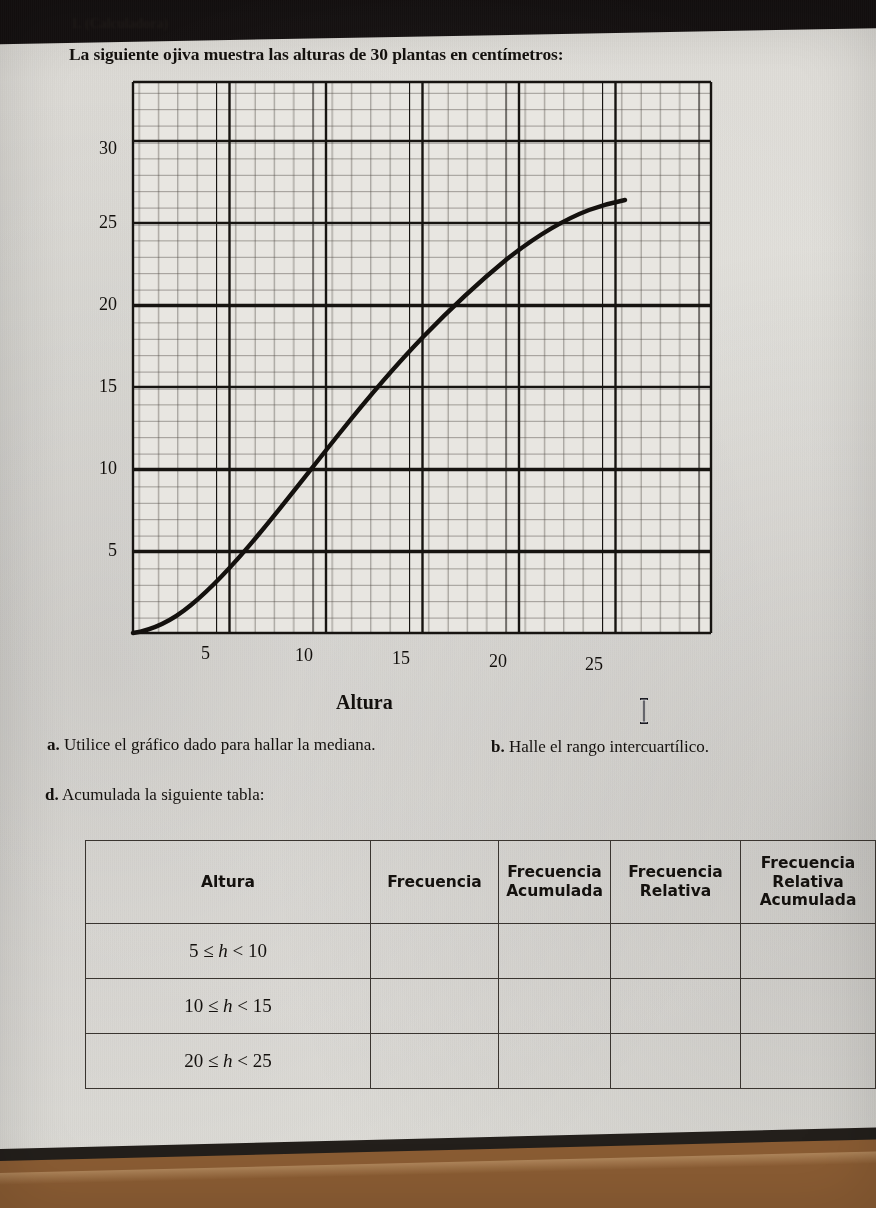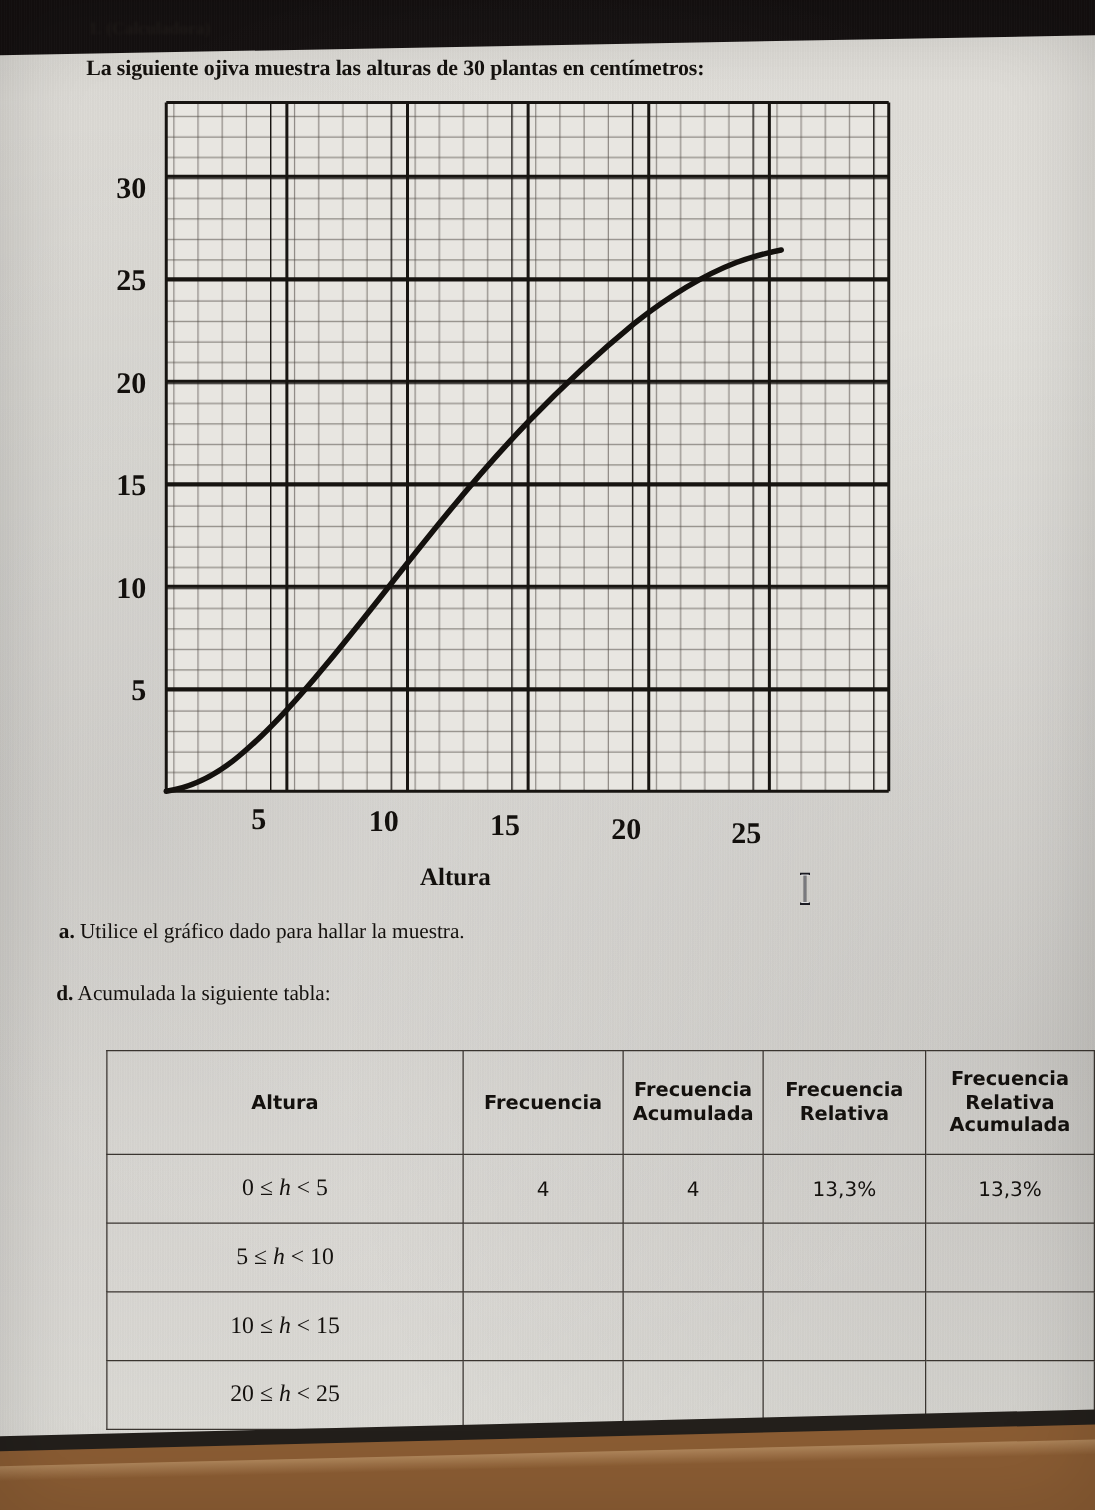--- a/index.html
+++ b/index.html
@@ -71,21 +71,21 @@
     position:absolute;left:46px;top:44px;
     font-size:17.5px;font-weight:bold;color:#15120f;
     letter-spacing:-0.1px;white-space:nowrap;
   }
 
   
   #chart{
     position:absolute;left:0;top:60px;width:760px;height:660px;
   }
   .ylab,.xlab{
-    position:absolute;font-weight:bold;color:#13100d;font-size:24px;
+    position:absolute;font-weight:normal;color:#13100d;font-size:18px;
   }
   .ylab{text-align:right;}
   .axis-title{
     position:absolute;font-weight:bold;color:#13100d;font-size:20px;
   }
 
   
   .q{
     position:absolute;color:#14110e;font-size:17px;white-space:nowrap;
   }
@@ -207,21 +207,25 @@
     <div class="xlab" style="left:272px;top:585px;">10</div>
     <div class="xlab" style="left:369px;top:588px;">15</div>
     <div class="xlab" style="left:466px;top:591px;">20</div>
     <div class="xlab" style="left:562px;top:594px;">25</div>
 
     <div class="axis-title" style="left:313px;top:631px;">Altura</div>
   </div>
 
   <div class="q" style="left:24px;top:735px;">
     <b>a.</b>
-    <span>Utilice el gráfico dado para hallar la muestra.</span>
+    <span>Utilice el gráfico dado para hallar la mediana.</span>
+  </div>
+  <div class="q" style="left:468px;top:737px;">
+    <b>b.</b>
+    <span>Halle el rango intercuartílico.</span>
   </div>
   <div class="q" style="left:22px;top:785px;">
     <b>d.</b>
     <span>Acumulada la siguiente tabla:</span>
   </div>
 
   <div id="tbl-wrap">
     <table>
       <colgroup>
           <col class="c0">
@@ -248,27 +252,20 @@
           </th>
           <th>
             <div>Frecuencia</div>
             <div>Relativa</div>
             <div>Acumulada</div>
           </th>
         </tr>
       </thead>
       <tbody>
         <tr>
-          <td class="rng"><span>0 ≤ <i>h</i> &lt; 5</span></td>
-          <td class="val">4</td>
-          <td class="val">4</td>
-          <td class="val">13,3%</td>
-          <td class="val">13,3%</td>
-        </tr>
-        <tr>
           <td class="rng"><span>5 ≤ <i>h</i> &lt; 10</span></td>
           <td class="val"></td>
           <td class="val"></td>
           <td class="val"></td>
           <td class="val"></td>
         </tr>
         <tr>
           <td class="rng"><span>10 ≤ <i>h</i> &lt; 15</span></td>
           <td class="val"></td>
           <td class="val"></td>

